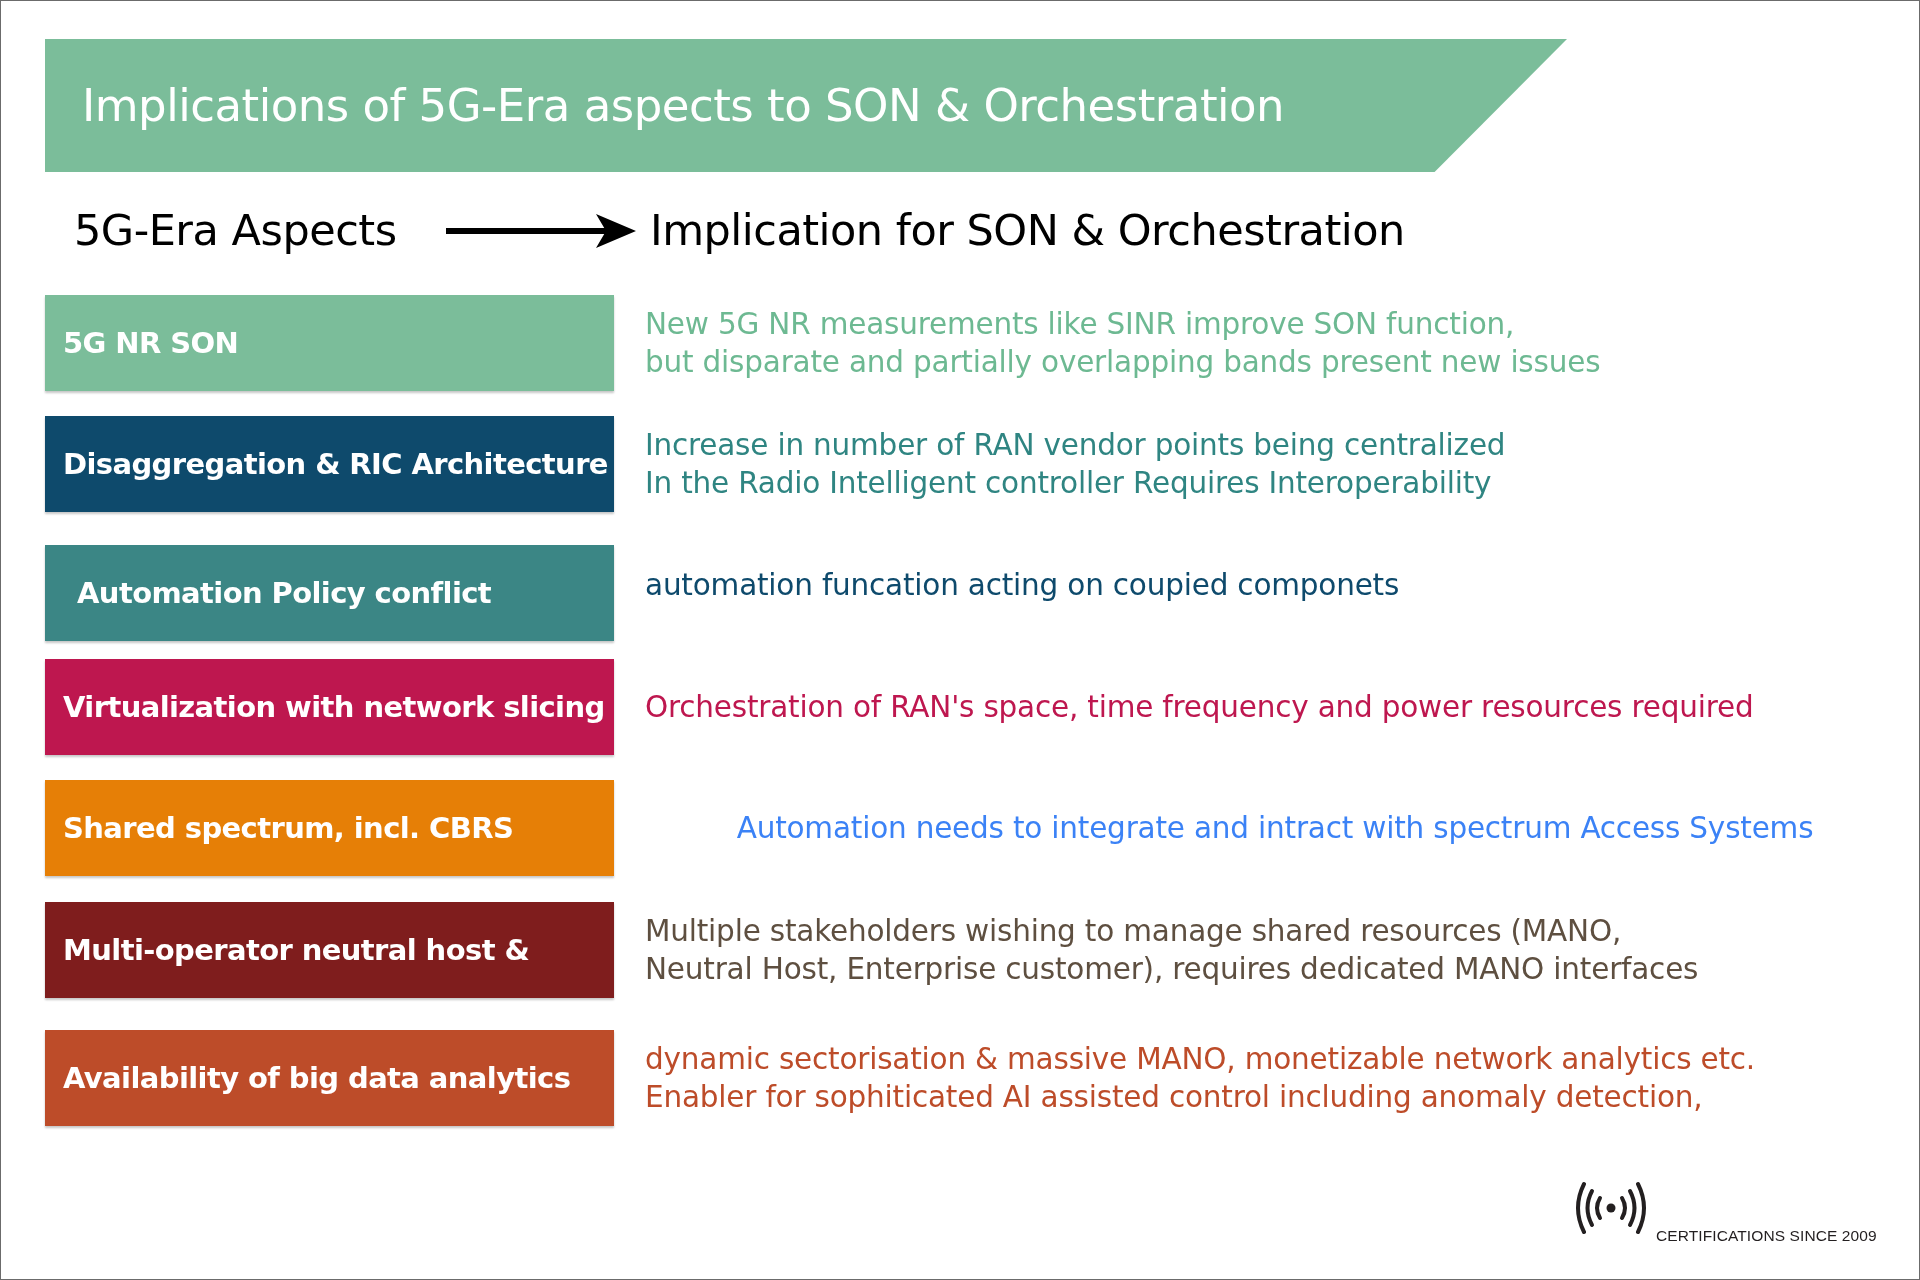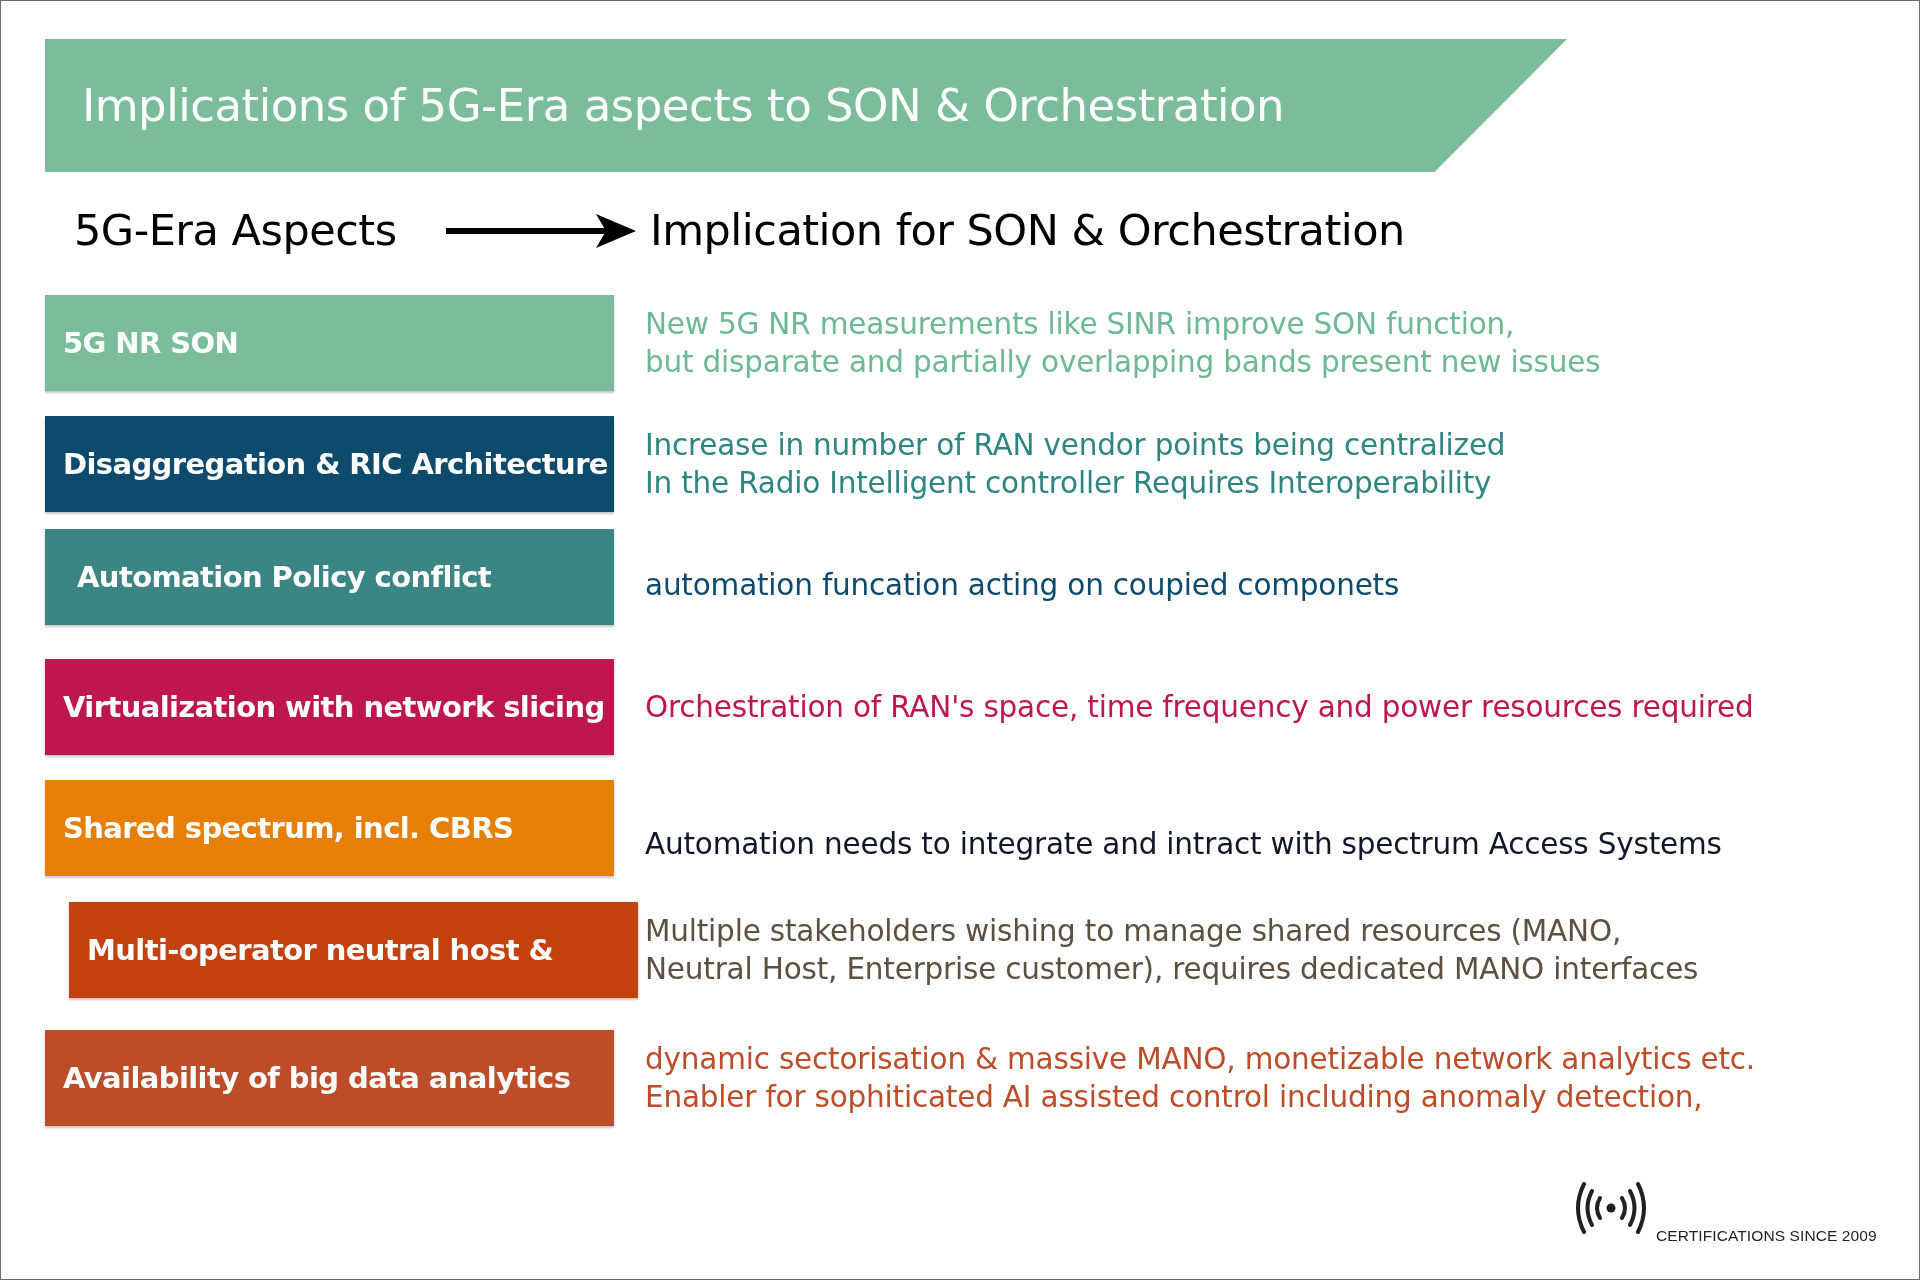--- a/index.html
+++ b/index.html
@@ -86,21 +86,21 @@
 <div class="row-box" style="top:416px;background:#0e4a6c;">
   <div>
       <span>Disaggregation &amp; RIC Architecture</span>
     </div>
 </div>
 <div class="row-text" style="top:416px;color:#2f8582;">
   <span>Increase in number of RAN vendor points being centralized</span>
   <span>In the Radio Intelligent controller Requires Interoperability</span>
 </div>
 
-<div class="row-box" style="top:529px;background:#3b8685;padding-left:32px;">
+<div class="row-box" style="top:545px;background:#3b8685;padding-left:32px;">
   <div>
       <span>Automation Policy conflict</span>
     </div>
 </div>
 <div class="row-text" style="top:537px;color:#0e4a6c;">
   <span>automation funcation acting on coupied componets</span>
 </div>
 
 <div class="row-box" style="top:659px;background:#be174f;">
   <div>
@@ -109,25 +109,25 @@
 </div>
 <div class="row-text" style="top:659px;color:#be174f;">
   <span>Orchestration of RAN's space, time frequency and power resources required</span>
 </div>
 
 <div class="row-box" style="top:780px;background:#e67f06;">
   <div>
       <span>Shared spectrum, incl. CBRS</span>
     </div>
 </div>
-<div class="row-text" style="top:796px;color:#0f172a;">
+<div class="row-text" style="top:780px;color:#3b82f6;align-items:center;">
   <span>Automation needs to integrate and intract with spectrum Access Systems</span>
 </div>
 
-<div class="row-box" style="top:902px;background:#c2410c;margin-left:24px;">
+<div class="row-box" style="top:902px;background:#7f1d1d;">
   <div>
     <span>Multi-operator neutral host &amp;</span>
   </div>
 </div>
 <div class="row-text" style="top:902px;color:#5e4f40;">
   <span>Multiple stakeholders wishing to manage shared resources (MANO,</span>
   <span>Neutral Host, Enterprise customer), requires dedicated MANO interfaces</span>
 </div>
 
 <div class="row-box" style="top:1030px;background:#bd4c29;">

